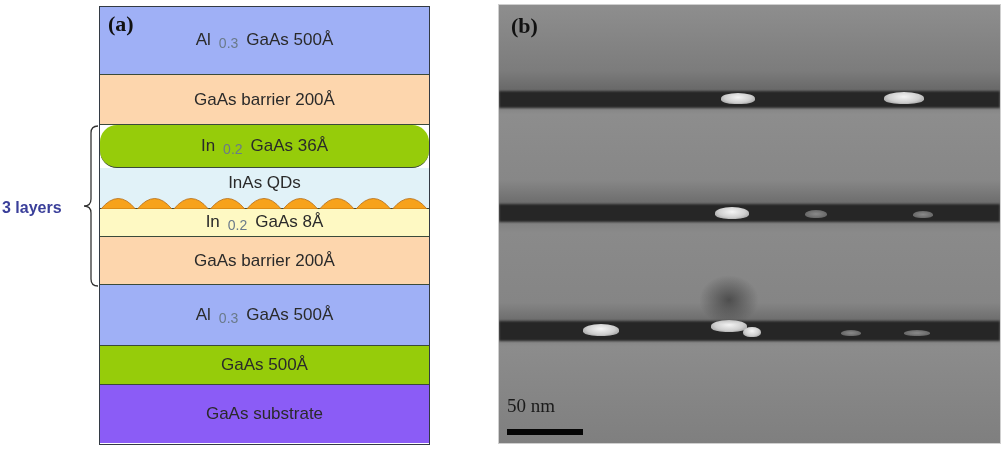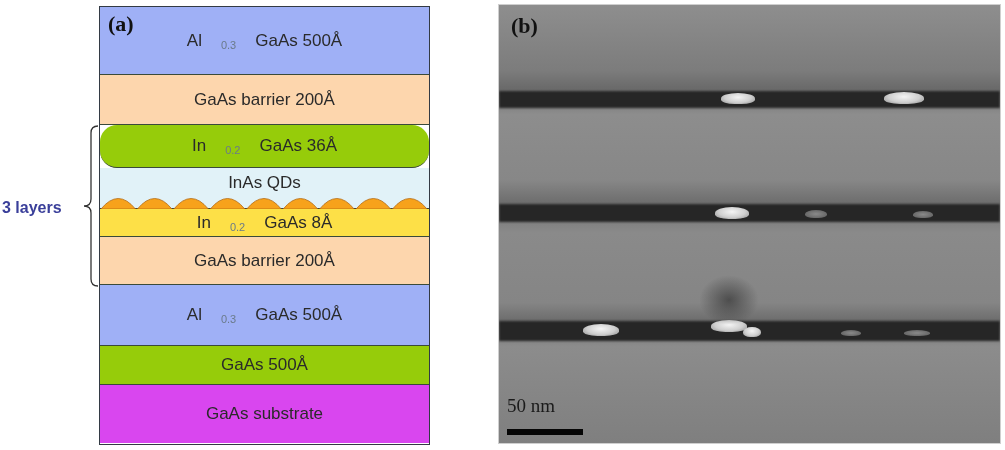--- a/index.html
+++ b/index.html
@@ -2,21 +2,21 @@
 <html><head>
 <meta charset="utf-8">
 <style>
   html, body { margin: 0; padding: 0; background: #ffffff; }
   body { width: 1005px; height: 450px; position: relative; overflow: hidden; font-family: "Liberation Sans", sans-serif; }
 
   
   #panel-a { position: absolute; left: 99px; top: 6px; width: 331px; height: 439px; border: 1.5px solid #333a44; box-sizing: border-box; }
   .layer { position: absolute; left: 0; right: 0; display: flex; align-items: center; justify-content: center; color: #2a2a2a; font-size: 17px; box-sizing: border-box; border-bottom: 1.5px solid #3a4a3a; }
   .layer.last { border-bottom: none; }
-  .layer sub { font-size: 11px; color: #6a7a8a; vertical-align: -3px; margin: 0 19px; }
+  .layer sub { font-size: 14px; color: #6a7a8a; vertical-align: -3px; margin: 0 8px; }
   .panel-label { position: absolute; font-family: "Liberation Serif", serif; font-weight: bold; font-size: 22px; color: #111; }
   #label-a { left: 8px; top: 4px; }
   .qd-text { position: absolute; left: 0; right: 0; top: 5px; text-align: center; font-size: 17px; color: #2a2a2a; }
   .dots-svg { position: absolute; left: 0; bottom: -1px; }
 
   #brace-label { position: absolute; left: 2px; top: 199px; font-size: 16px; font-weight: bold; color: #3a3f9a; text-align: right; }
   #brace-svg { position: absolute; left: 80px; top: 125px; }
 
   
   #panel-b { position: absolute; left: 498px; top: 4px; width: 503px; height: 440px; overflow: hidden;
@@ -51,33 +51,33 @@
           <path d="M37.44444444444444 18 Q54.666666666666664 -3 71.88888888888889 18 Z" fill="#f7a21b" stroke="#b56a10" stroke-width="0.8"></path>
           <path d="M73.88888888888889 18 Q91.11111111111111 -3 108.33333333333333 18 Z" fill="#f7a21b" stroke="#b56a10" stroke-width="0.8"></path>
           <path d="M110.33333333333333 18 Q127.55555555555554 -3 144.77777777777777 18 Z" fill="#f7a21b" stroke="#b56a10" stroke-width="0.8"></path>
           <path d="M146.77777777777777 18 Q164 -3 181.22222222222223 18 Z" fill="#f7a21b" stroke="#b56a10" stroke-width="0.8"></path>
           <path d="M183.22222222222223 18 Q200.44444444444446 -3 217.66666666666666 18 Z" fill="#f7a21b" stroke="#b56a10" stroke-width="0.8"></path>
           <path d="M219.66666666666666 18 Q236.88888888888886 -3 254.1111111111111 18 Z" fill="#f7a21b" stroke="#b56a10" stroke-width="0.8"></path>
           <path d="M256.1111111111111 18 Q273.3333333333333 -3 290.55555555555554 18 Z" fill="#f7a21b" stroke="#b56a10" stroke-width="0.8"></path>
           <path d="M292.55555555555554 18 Q309.77777777777777 -3 327 18 Z" fill="#f7a21b" stroke="#b56a10" stroke-width="0.8"></path>
         </svg>
       </div>
-      <div class="layer" style="top: 202px; height: 28px; background: #fde047;">
+      <div class="layer" style="top: 202px; height: 28px; background: #fef9c3;">
         <span>In<sub>0.2</sub>GaAs 8Å</span>
       </div>
       <div class="layer" style="top: 230px; height: 48px; background: rgb(253, 214, 173);">
         <span>GaAs barrier 200Å</span>
       </div>
       <div class="layer" style="top: 278px; height: 61px; background: rgb(159, 176, 246);">
         <span>Al<sub>0.3</sub>GaAs 500Å</span>
       </div>
       <div class="layer" style="top: 339px; height: 39px; background: rgb(150, 204, 10);">
         <span>GaAs 500Å</span>
       </div>
-      <div class="layer last" style="top: 378px; height: 58px; background: #d946ef; text-align: right;">
+      <div class="layer last" style="top: 378px; height: 58px; background: #8b5cf6; text-align: right;">
         <span>GaAs substrate</span>
       </div>
     </div>
   <div id="label-a" class="panel-label">(a)</div>
 </div>
 
 <svg id="brace-svg" width="20" height="162" viewBox="0 0 20 162">
   <path d="M18 1 Q11 1 11 8 L11 74 Q11 81 4 81 Q11 81 11 88 L11 154 Q11 161 18 161" fill="none" stroke="#333" stroke-width="1.3"></path>
 </svg>
 <div id="brace-label">3 layers</div>

